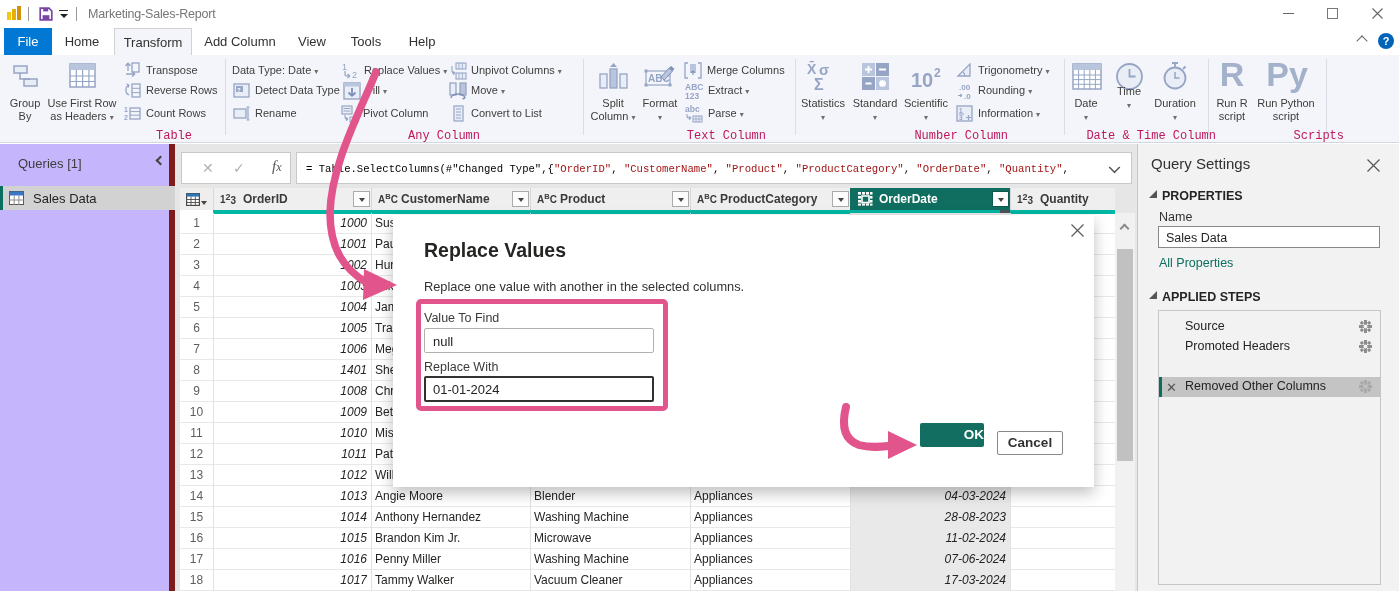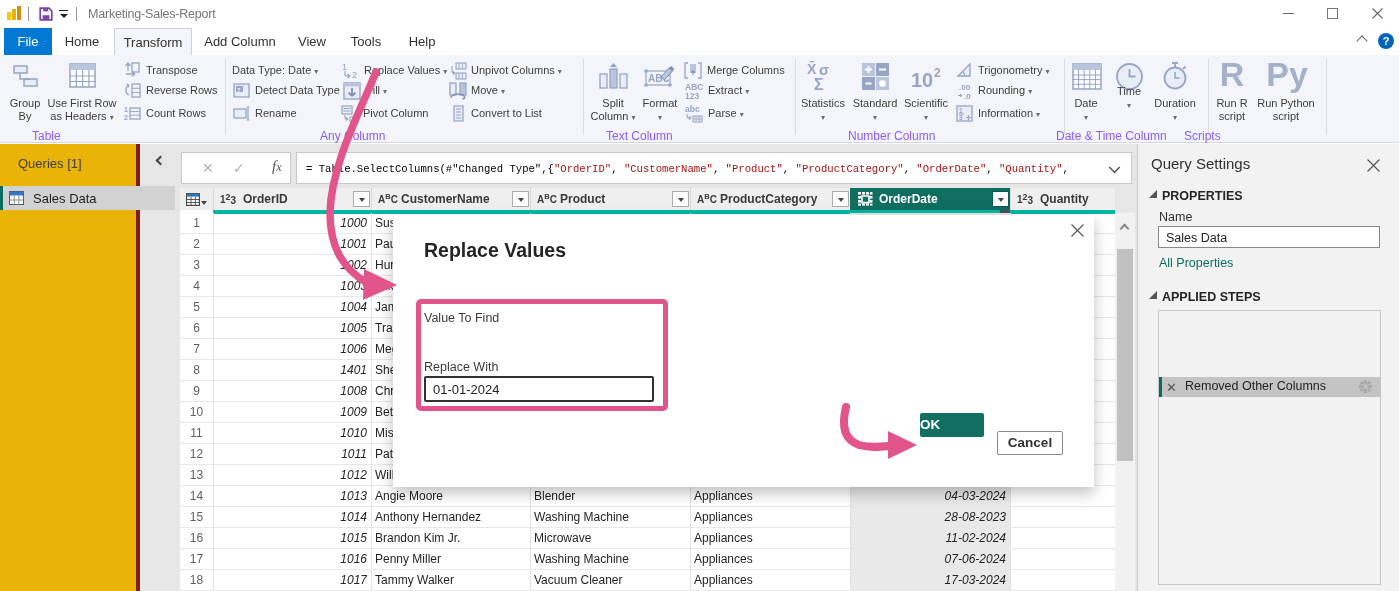--- a/index.html
+++ b/index.html
@@ -11,21 +11,21 @@
   .vsep { position:absolute; width:1px; height:14px; background:#999; top:7px; }
   #apptitle { position:absolute; left:88px; top:7px; font-size:12.5px; letter-spacing:-0.2px; color:#767676; }
   
   #tabs { left:0; top:28px; width:1399px; height:27px; background:#fff; }
   .tab { position:absolute; top:0; height:27px; line-height:27px; font-size:13px; color:#323130; text-align:center; }
   #tab-file { background:#0078d4; color:#fff; }
   #tab-transform { border:1px solid #d1d1d1; border-bottom:none; background:#f3f5fa; }
   
   #ribbon { left:0; top:55px; width:1399px; height:88px; background:#f3f5fa; border-bottom:1px solid #d2d7e2; font-size:11.5px; color:#3e3d3c; }
   .gsep { position:absolute; top:4px; width:1px; height:76px; background:#d8dde8; }
-  .glabel { position:absolute; top:74px; width:160px; text-align:left; font-size:12px; color:#8b5cf6; }
+  .glabel { position:absolute; top:74px; width:160px; text-align:right; font-size:12px; color:#be185d;font-family:Liberation Mono, monospace; }
   .rlabel { position:absolute; font-size:11px; color:#3e3d3c; white-space:nowrap; }
   .big { position:absolute; text-align:center; }
   .big .t { font-size:11px; line-height:12.5px; }
   .chev { color:#6e6d6b; font-size:8px; }
   .ricon { position:absolute; }
 </style>
 </head>
 <body>
 
 <div class="abs" id="titlebar">
@@ -295,21 +295,21 @@
     <div class="abs" style="left:1264px;top:0px;width:46px;text-align:center;font-size:34px;font-weight:bold;color:#a3b1cb">Py</div>
     <div class="big" style="left:1251px;top:42px;width:70px">
         <div class="t">Run Python</div>
         <div class="t">script</div>
       </div>
   </div>
 </div>
 
 <div class="abs" id="content" style="left:0;top:144px;width:1399px;height:447px;background:#e6e6e6"></div>
 
-<div class="abs" id="leftpanel" style="left:0;top:144px;width:140px;height:447px;background:#eab308;border-right:4px solid #7f1d1d">
+<div class="abs" id="leftpanel" style="left:0;top:144px;width:175px;height:447px;background:#c4b5fd;border-right:6px solid #7f1d1d">
   <div class="abs" style="left:18px;top:12px;font-size:13px;color:#3e3d3c">Queries [1]</div>
   <div class="abs" style="left:157px;top:13px;width:7px;height:7px;border-left:2px solid #444;border-bottom:2px solid #444;transform:rotate(45deg)"></div>
   <div class="abs" style="left:0;top:42px;width:175px;height:24px;background:#d2d2d2">
     <div class="abs" style="left:0;top:0;width:3px;height:24px;background:#0a6e5f"></div>
     <svg class="abs" style="left:9px;top:5px" width="15" height="14" viewBox="0 0 15 14">
       <rect x="0.5" y="0.5" width="14" height="13" fill="#fff" stroke="#555"></rect>
       <rect x="0.5" y="0.5" width="14" height="4" fill="#3a76c4"></rect>
       <line x1="5.2" y1="4.5" x2="5.2" y2="14" stroke="#8a8a8a"></line>
       <line x1="9.9" y1="4.5" x2="9.9" y2="14" stroke="#8a8a8a"></line>
       <line x1="0" y1="9" x2="15" y2="9" stroke="#8a8a8a"></line>
@@ -506,20 +506,48 @@
   <div class="abs" style="left:11px;top:46px;width:0;height:0;border-bottom:8px solid #555;border-left:8px solid transparent"></div>
   <div class="abs" style="left:24px;top:45px;font-size:12.5px;font-weight:bold;color:#252423">PROPERTIES</div>
   <div class="abs" style="left:21px;top:66px;font-size:12.5px;color:#323130">Name</div>
   <div class="abs" style="left:20px;top:82px;width:222px;height:22px;background:#fff;border:1px solid #8a8886">
     <div class="abs" style="left:7px;top:4px;font-size:12.5px;color:#252423">Sales Data</div>
   </div>
   <div class="abs" style="left:21px;top:112px;font-size:12.5px;color:#0a6e5f">All Properties</div>
   <div class="abs" style="left:11px;top:147px;width:0;height:0;border-bottom:8px solid #555;border-left:8px solid transparent"></div>
   <div class="abs" style="left:24px;top:146px;font-size:12.5px;font-weight:bold;color:#252423">APPLIED STEPS</div>
   <div class="abs" style="left:20px;top:166px;width:223px;height:275px;border:1px solid #c6c6c6;background:#f2f2f2">
+    <div class="abs" style="left:0;top:6px;width:221px;height:20px">
+      <div class="abs" style="left:26px;top:2px;font-size:12.5px;color:#252423">Source</div>
+      <svg class="abs" style="left:200px;top:3px" width="13" height="13" viewBox="0 0 13 13">
+          <g fill="#8d8d8d">
+            <rect x="5" y="0" width="3" height="13"></rect>
+            <rect x="0" y="5" width="13" height="3"></rect>
+            <rect x="1.4" y="1.4" width="3" height="3" transform="rotate(45 2.9 2.9)"></rect>
+            <rect x="8.6" y="1.4" width="3" height="3" transform="rotate(45 10.1 2.9)"></rect>
+            <rect x="1.4" y="8.6" width="3" height="3" transform="rotate(45 2.9 10.1)"></rect>
+            <rect x="8.6" y="8.6" width="3" height="3" transform="rotate(45 10.1 10.1)"></rect>
+            <circle cx="6.5" cy="6.5" r="2" fill="#f2f2f2"></circle>
+          </g>
+        </svg>
+    </div>
+    <div class="abs" style="left:0;top:26px;width:221px;height:20px">
+      <div class="abs" style="left:26px;top:2px;font-size:12.5px;color:#252423">Promoted Headers</div>
+      <svg class="abs" style="left:200px;top:3px" width="13" height="13" viewBox="0 0 13 13">
+          <g fill="#8d8d8d">
+            <rect x="5" y="0" width="3" height="13"></rect>
+            <rect x="0" y="5" width="13" height="3"></rect>
+            <rect x="1.4" y="1.4" width="3" height="3" transform="rotate(45 2.9 2.9)"></rect>
+            <rect x="8.6" y="1.4" width="3" height="3" transform="rotate(45 10.1 2.9)"></rect>
+            <rect x="1.4" y="8.6" width="3" height="3" transform="rotate(45 2.9 10.1)"></rect>
+            <rect x="8.6" y="8.6" width="3" height="3" transform="rotate(45 10.1 10.1)"></rect>
+            <circle cx="6.5" cy="6.5" r="2" fill="#f2f2f2"></circle>
+          </g>
+        </svg>
+    </div>
     <div class="abs" style="left:0;top:66px;width:221px;height:20px;background:#c4c4c4">
       <div class="abs" style="left:0;top:0;width:3px;height:20px;background:#0a6e5f"></div>
       <div class="abs" style="left:7px;top:3px;font-size:13px;color:#555">✕</div>
       <div class="abs" style="left:26px;top:2px;font-size:12.5px;color:#252423">Removed Other Columns</div>
       <svg class="abs" style="left:200px;top:3px" width="13" height="13" viewBox="0 0 13 13">
           <g fill="#a9a9a9">
             <rect x="5" y="0" width="3" height="13"></rect>
             <rect x="0" y="5" width="13" height="3"></rect>
             <rect x="1.4" y="1.4" width="3" height="3" transform="rotate(45 2.9 2.9)"></rect>
             <rect x="8.6" y="1.4" width="3" height="3" transform="rotate(45 10.1 2.9)"></rect>
@@ -530,27 +558,31 @@
         </svg>
     </div>
   </div>
 </div>
 
 <div class="abs" id="dialog" style="left:393px;top:215px;width:701px;height:272px;background:#fff;box-shadow:0 6px 14px rgba(0,0,0,0.25)">
   <svg class="abs" style="left:678px;top:9px" width="13" height="13" viewBox="0 0 13 13">
       <path d="M0.5 0.5 L12.5 12.5 M12.5 0.5 L0.5 12.5" stroke="#605e5c" stroke-width="1.3"></path>
     </svg>
   <div class="abs" style="left:31px;top:24px;font-size:19.5px;font-weight:bold;color:#252423">Replace Values</div>
+  <div class="abs" style="left:31px;top:64px;font-size:12.8px;color:#323130">Replace one value with another in the selected columns.</div>
   <div class="abs" style="left:23px;top:84px;width:252px;height:112px;border:5px solid #e2558c;border-radius:5px"></div>
   <div class="abs" style="left:31px;top:96px;font-size:12.5px;color:#3b3a39">Value To Find</div>
+  <div class="abs" style="left:31px;top:113px;width:230px;height:25px;background:#fff;border:1px solid #b3b0ad;border-radius:2px">
+    <div class="abs" style="left:8px;top:5px;font-size:13px;color:#252423">null</div>
+  </div>
   <div class="abs" style="left:31px;top:145px;font-size:12.5px;color:#3b3a39">Replace With</div>
   <div class="abs" style="left:31px;top:161px;width:230px;height:26px;background:#fff;border:2px solid #323130;border-radius:2px">
     <div class="abs" style="left:7px;top:4px;font-size:13px;color:#252423">01-01-2024</div>
   </div>
-  <div class="abs" style="left:527px;top:198px;width:64px;height:24px;background:#116e60;border-radius:2px;color:#fff;font-size:13.5px;font-weight:bold;text-align:left;line-height:24px">OK</div>
+  <div class="abs" style="left:527px;top:208px;width:64px;height:24px;background:#116e60;border-radius:2px;color:#fff;font-size:13.5px;font-weight:bold;text-align:right;line-height:24px">OK</div>
   <div class="abs" style="left:604px;top:216px;width:66px;height:24px;background:#fff;border:1px solid #8a8886;border-radius:2px;color:#323130;font-size:13.5px;font-weight:bold;text-align:center;line-height:22px">Cancel</div>
 </div>
 
 <svg class="abs" id="anno" style="left:0;top:0;pointer-events:none" width="1399" height="591" viewBox="0 0 1399 591">
   <path d="M 376 72 C 360 112, 331 165, 330 213 C 330 249, 344 269, 367 283" fill="none" stroke="#e2558c" stroke-width="7.5" stroke-linecap="round"></path>
   <polygon points="364,269 397,285 363,300" fill="#e2558c"></polygon>
   <path d="M 846 407 C 841 427, 845 440, 859 445 C 870 448, 879 447, 889 446" fill="none" stroke="#e2558c" stroke-width="8" stroke-linecap="round"></path>
   <polygon points="888,431 917,445 888,459" fill="#e2558c"></polygon>
 </svg>
 

